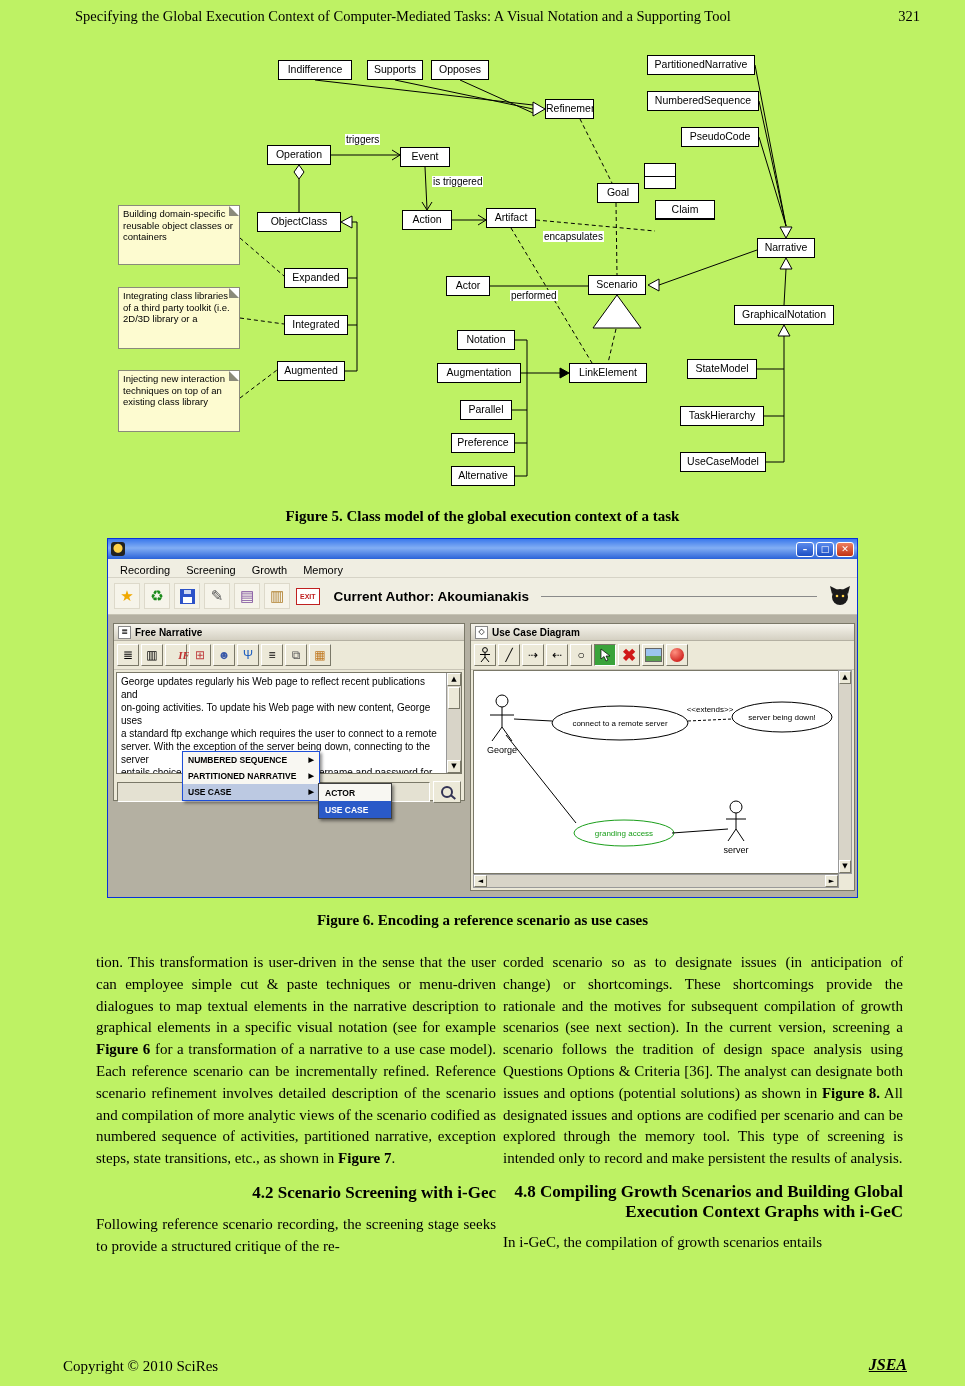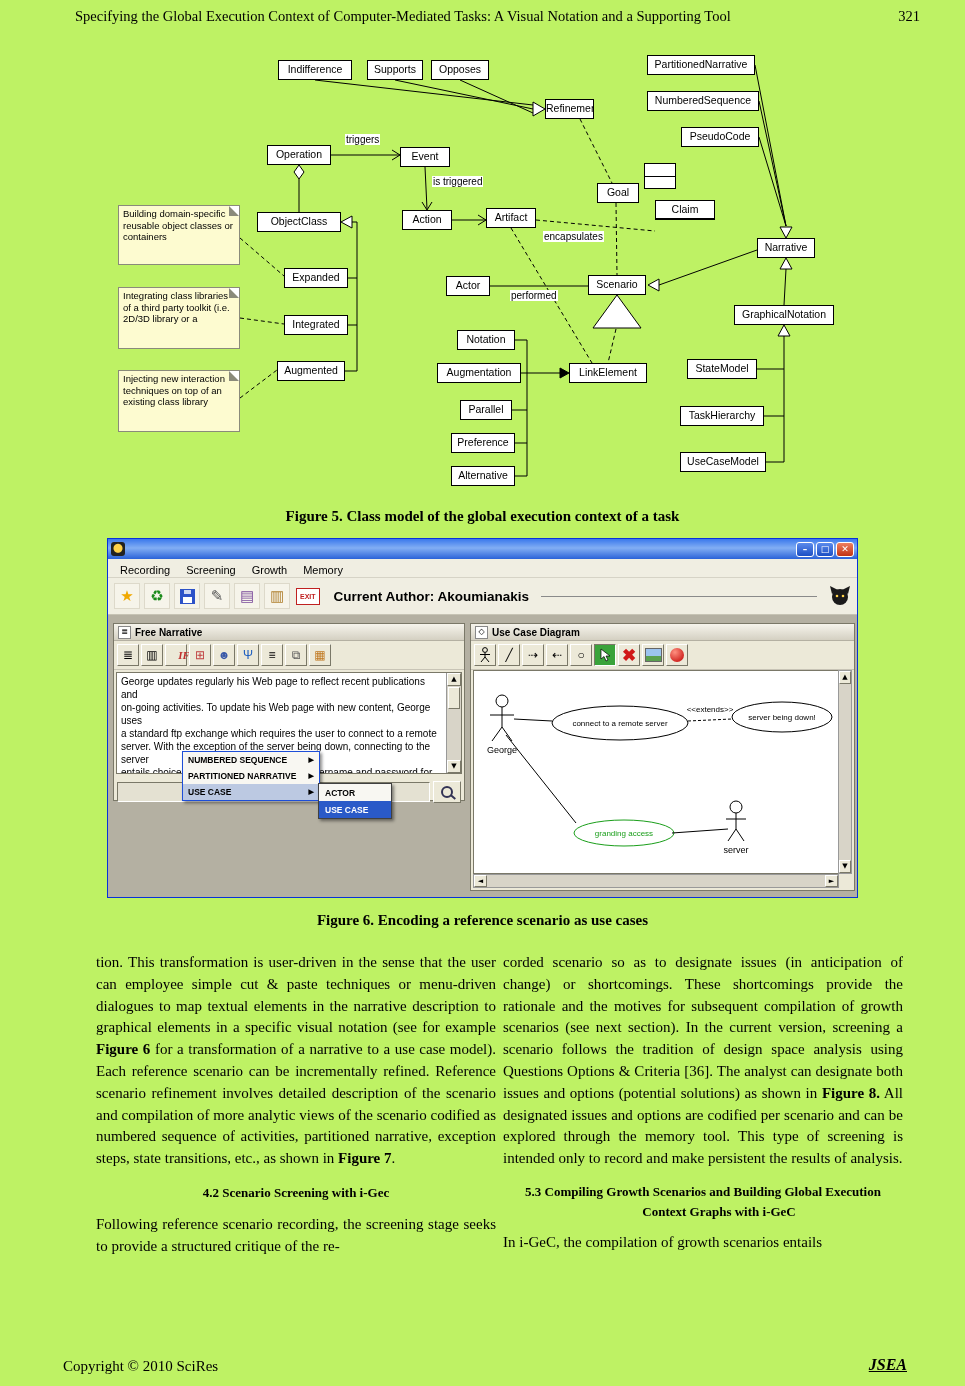--- a/index.html
+++ b/index.html
@@ -90,21 +90,21 @@
   .vscroll2{position:absolute;right:2px;top:46px;width:14px;height:204px;background:#d8d4c8;border:1px solid #999;box-sizing:border-box;}
   .hscroll{position:absolute;left:2px;bottom:2px;height:14px;width:366px;background:#d8d4c8;border:1px solid #999;
        box-sizing:border-box;display:flex;justify-content:space-between;}
   .harrow{width:13px;height:12px;background:#ece9d8;border:1px solid;border-color:#fff #7a7868 #7a7868 #fff;
        font:7px/10px "DejaVu Sans",sans-serif;text-align:center;box-sizing:border-box;}
   
   .body-col{position:absolute;width:400px;font-size:15px;line-height:21.8px;text-align:justify;}
   .col1{left:63px;top:952px;margin-left:33px;}
   .col2{left:503px;top:952px;}
   .b{font-weight:bold;}
-  .h42,.h43{font-weight:bold;font-size:13px;margin:12px 0 10px 0;text-align:center;}
+  .h42,.h43{font-weight:bold;font-size:17px;margin:12px 0 10px 0;text-align:right;}
   .h43{padding-left:32px;text-indent:-32px;line-height:20px;}
   .body-col p{margin:0;}
 </style>
 </head>
 <body>
 
 <div class="page">
 
   <div class="hdr-title">Specifying the Global Execution Context of Computer-Mediated Tasks: A Visual Notation and a Supporting Tool</div>
   <div class="hdr-page">321</div>
@@ -390,20 +390,20 @@
   <div class="figcap" style="top:912px">Figure 6. Encoding a reference scenario as use cases</div>
 
   <div class="body-col col1">
     <p><span>tion. This transformation is user-driven in the sense that the user can employee simple cut &amp; paste techniques or menu-driven dialogues to map textual elements in the narrative description to graphical elements in a specific visual notation (see for example </span><span class="b">Figure 6</span><span> for a transformation of a narrative to a use case model). Each reference scenario can be incrementally refined. Reference scenario refinement involves detailed description of the scenario and compilation of more analytic views of the scenario codified as numbered sequence of activities, partitioned narrative, exception steps, state transitions, etc., as shown in </span><span class="b">Figure 7</span><span>.</span></p>
     <div class="h42">4.2 Scenario Screening with i-Gec</div>
     <p>Following reference scenario recording, the screening stage seeks to provide a structured critique of the re-</p>
   </div>
 
   <div class="body-col col2">
     <p><span>corded scenario so as to designate issues (in anticipation of change) or shortcomings. These shortcomings provide the rationale and the motives for subsequent compilation of growth scenarios (see next section). In the current version, screening a scenario follows the tradition of design space analysis using Questions Options &amp; Criteria [36]. The analyst can designate both issues and options (potential solutions) as shown in </span><span class="b">Figure 8.</span><span> All designated issues and options are codified per scenario and can be explored through the memory tool. This type of screening is intended only to record and make persistent the results of analysis.</span></p>
-    <div class="h43">5.3 Compiling Growth Scenarios and Building Global Execution Context Graphs with i-GeC</div>
+    <div class="h43">4.8 Compiling Growth Scenarios and Building Global Execution Context Graphs with i-GeC</div>
     <p>In i-GeC, the compilation of growth scenarios entails</p>
   </div>
 
   <div class="ftr-left">Copyright © 2010 SciRes</div>
   <div class="ftr-right">JSEA</div>
 
 </div>
 
 </body></html>

